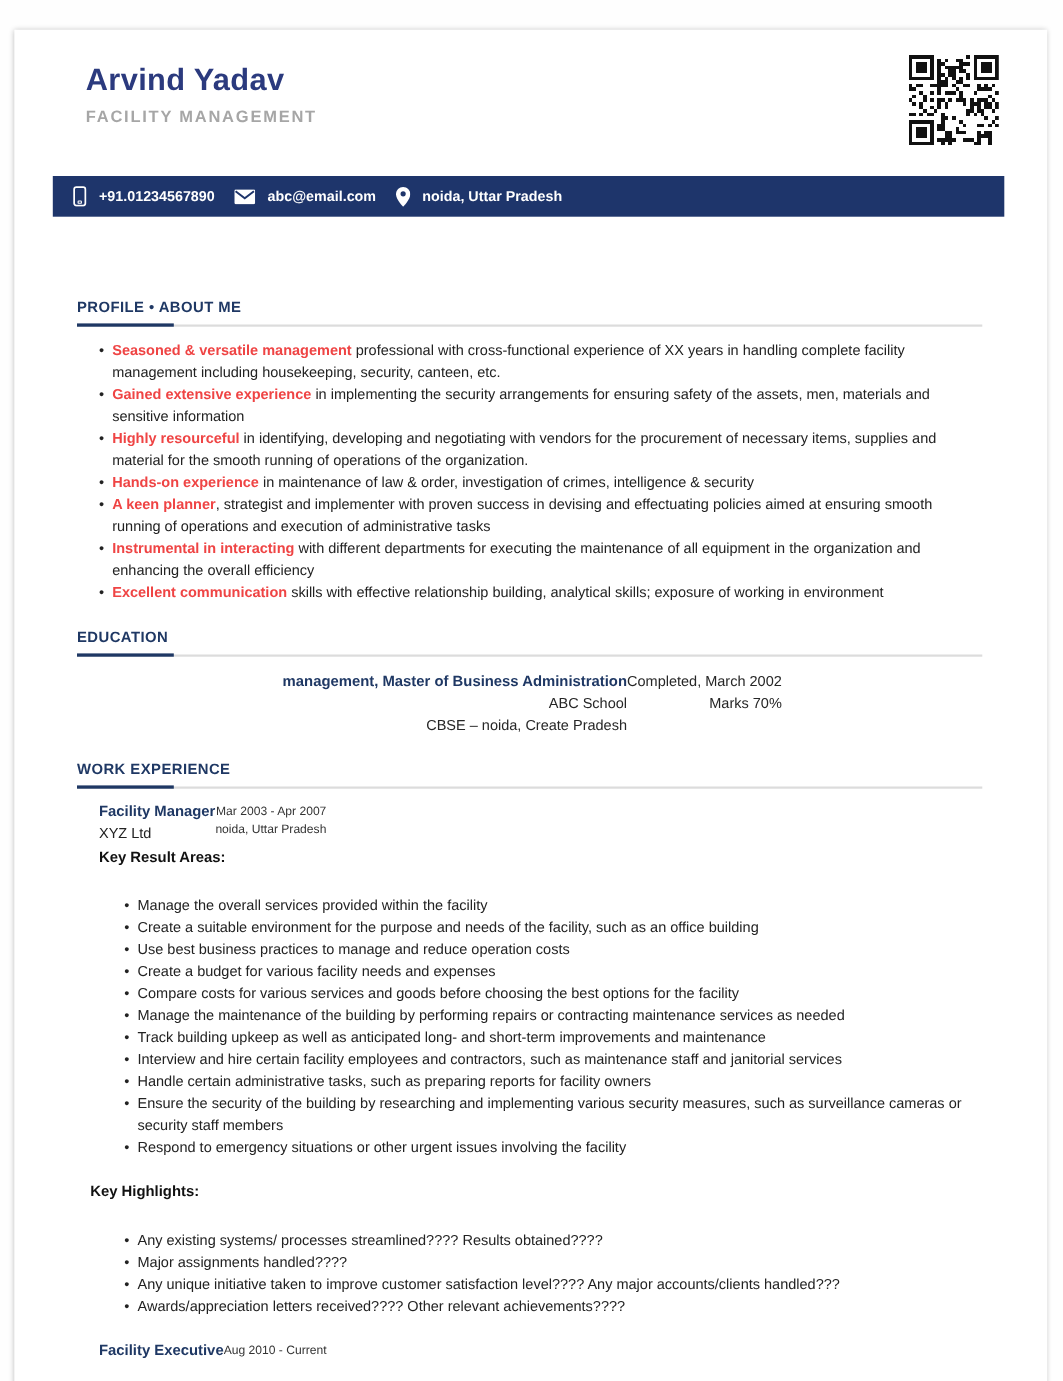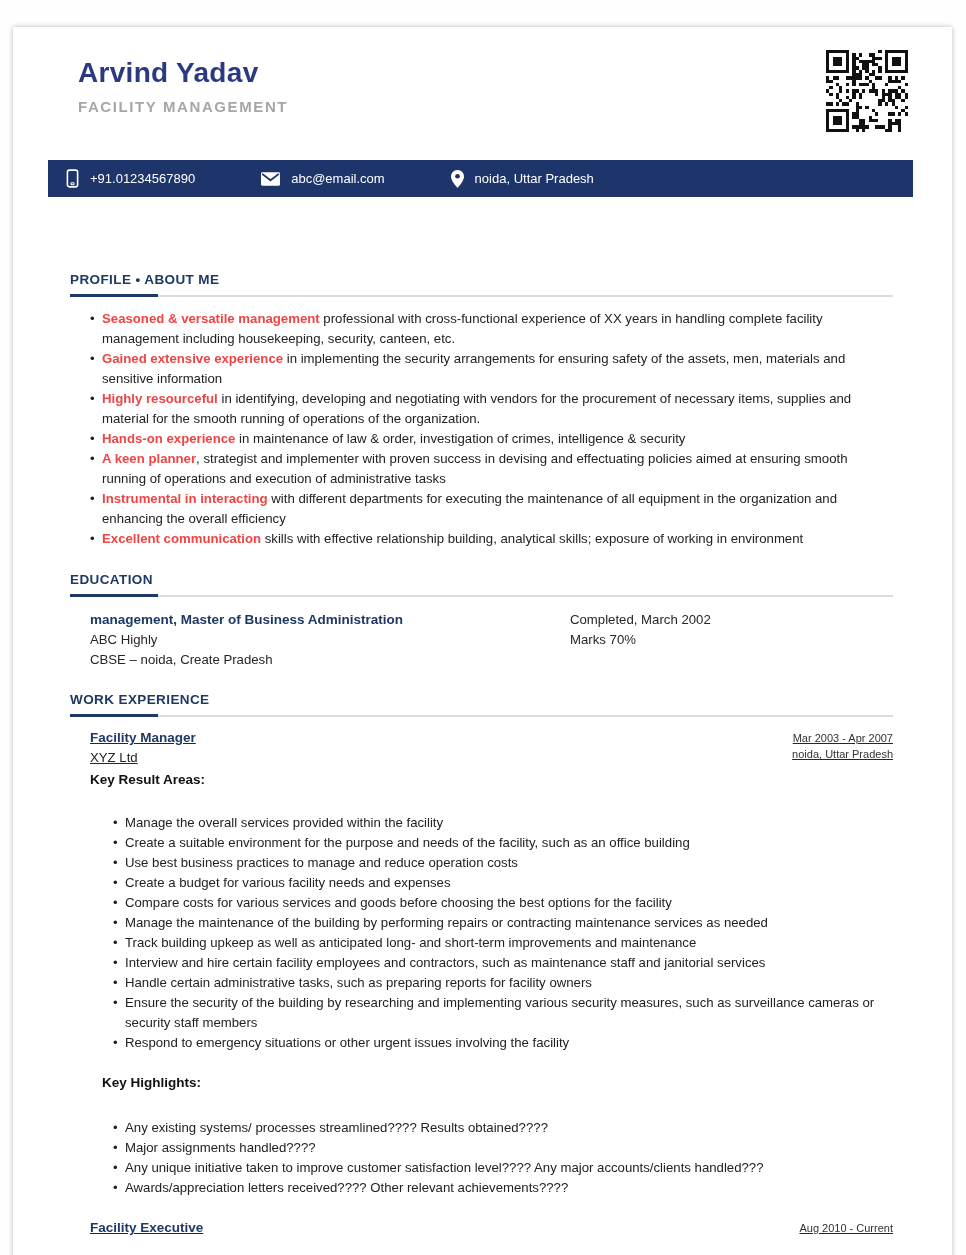--- a/index.html
+++ b/index.html
@@ -11,53 +11,53 @@
   
   .hdr { position:relative; padding:30px 56px 0 65px; }
   .name { font-size:28px; font-weight:bold; color:var(--name-blue,#2b3a7e); letter-spacing:.3px; }
   .subtitle { margin-top:9px; font-size:15px; font-weight:bold; letter-spacing:1.6px;
     color:var(--subtitle-gray,#a6a6a6); }
   .qr { position:absolute; top:23px; right:44px; width:82px; height:82px; }
   .qr svg { width:82px; height:82px; display:block; }
 
   
   .bar { margin:45px 39px 0 35px; height:37px; background:var(--bar-navy,#1e356b);
-    display:flex; align-items:center; padding-left:18px; gap:66px; }
+    display:flex; align-items:center; padding-left:18px; gap:18px;font-weight:bold; }
   .bar .item { display:flex; align-items:center; gap:11px; color:#fff; font-size:13px; }
   .bar .ic { display:flex; align-items:center; }
 
   
   .content { padding:0 59px 12px 57px; }
   .sec-head { font-size:13.5px; font-weight:bold; color:var(--accent-navy,#1f3864);
     letter-spacing:.4px; }
   .rule { position:relative; height:2px; background:var(--rule-gray,#dcdcdc); margin-top:8px; }
   .rule .accent { position:absolute; left:0; top:-1px; width:88px; height:3px;
     background:var(--accent-navy,#1f3864); }
 
   .sec-profile { margin-top:75px; }
   ul.blist { list-style:none; font-size:13.2px; line-height:20px; color:#222; }
   ul.blist li { position:relative; padding-left:12px; }
   ul.blist li::before { content:"\2022"; position:absolute; left:0; top:0; }
   .profile-list { margin:12px 0 0 20px; }
   .blead { font-weight:bold; color:#ef4444; }
 
   .sec-edu { margin-top:23px; }
-  .edu-row { display:flex; margin:13px 0 0 20px; font-size:13.2px; line-height:20px; }
+  .edu-row { display:flex; margin:13px 0 0 20px; font-size:13.2px; line-height:20px;text-align:right; }
   .edu-left { width:480px; }
   .edu-degree { font-size:13.5px; font-weight:bold; color:var(--accent-navy,#1f3864); }
 
   .sec-work { margin-top:22px; }
-  .job-row { display:flex; justify-content:space-between; margin-top:13px;text-decoration:underline; }
+  .job-row { display:flex; margin-top:13px; }
   .job-left { padding-left:20px; }
   .job-title { font-size:13.5px; font-weight:bold; color:var(--accent-navy,#1f3864); }
   .job-company { margin-top:5px; font-size:13.2px; color:#222; }
   .job-right { text-align:right; font-size:11px; color:#333; line-height:16px; }
   .kra-label { margin:7px 0 0 20px; font-size:13.5px; font-weight:bold; color:#111; }
   .kra-list { margin:26px 0 0 43px; }
-  .hl-label { margin:22px 0 0 32px; font-size:13.5px; font-weight:bold; color:#111; }
+  .hl-label { margin:22px 0 0 12px; font-size:13.5px; font-weight:bold; color:#111; }
   .hl-list { margin:28px 0 0 43px; }
   .job2 { margin-top:22px; }
 </style>
 </head>
 <body>
 
 <div class="page">
 
   <div class="hdr">
     <div class="name">Arvind Yadav</div>
@@ -386,21 +386,21 @@
     </section>
 
     <section class="sec-edu">
       <div class="sec-head">EDUCATION</div>
       <div class="rule">
           <span class="accent"></span>
         </div>
       <div class="edu-row">
         <div class="edu-left">
           <div class="edu-degree">management, Master of Business Administration</div>
-          <div>ABC Highly</div>
+          <div>ABC School</div>
           <div>CBSE – noida, Create Pradesh</div>
         </div>
         <div class="edu-right">
           <div>Completed, March 2002</div>
           <div>Marks 70%</div>
         </div>
       </div>
     </section>
 
     <section class="sec-work">

